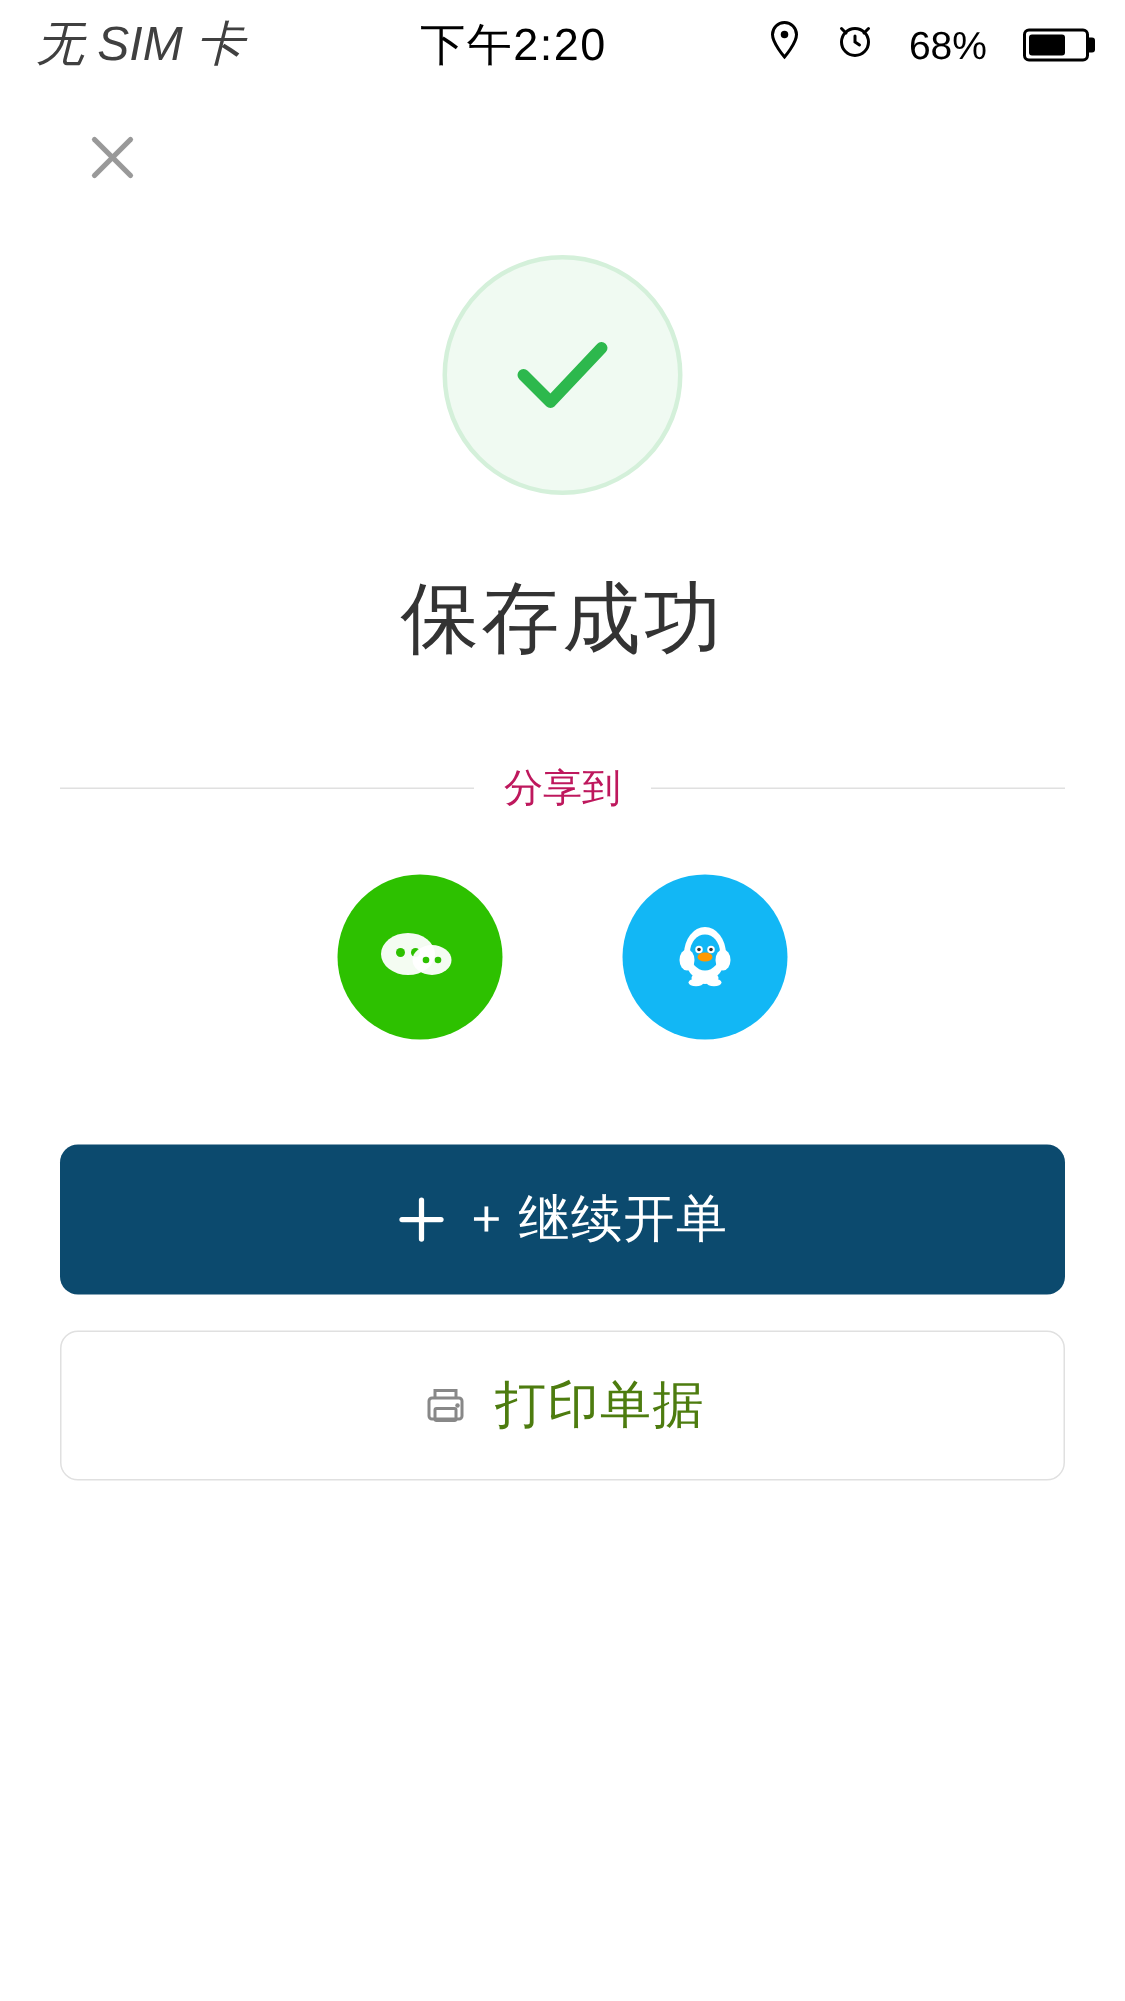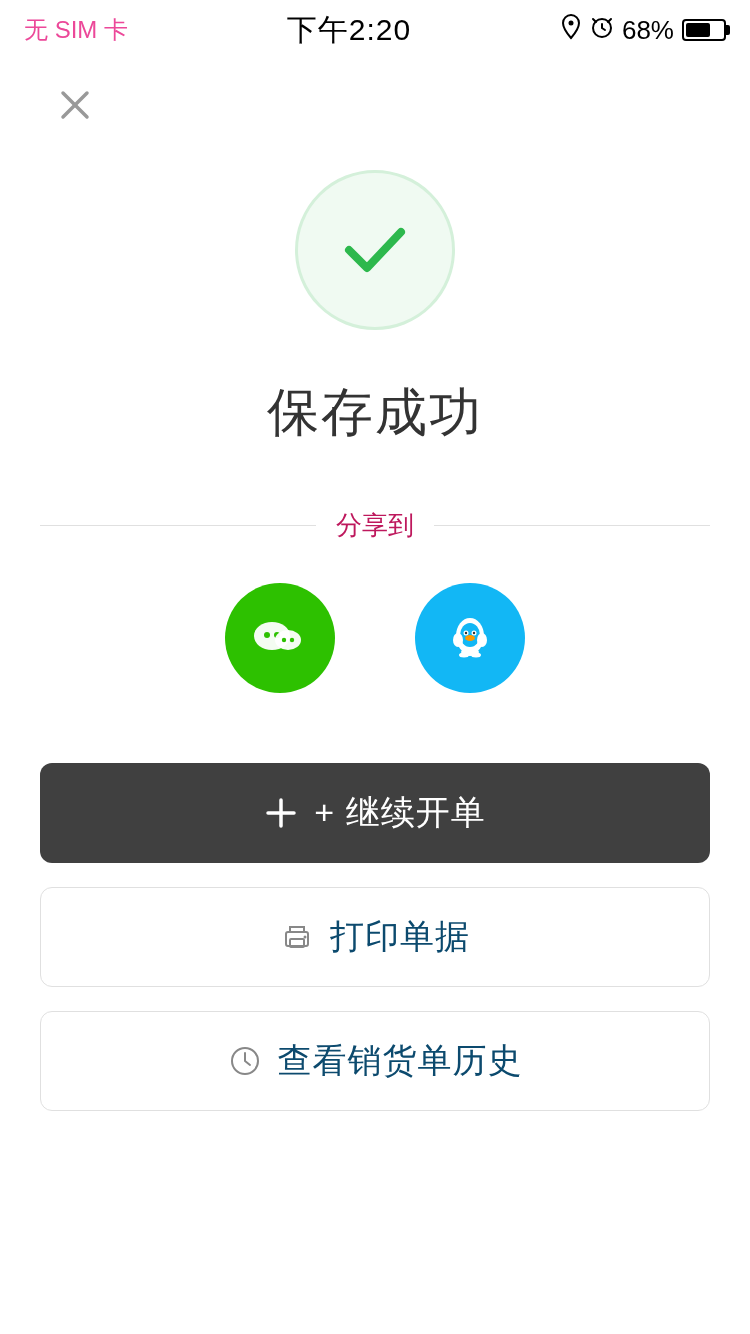--- a/index.html
+++ b/index.html
@@ -21,33 +21,34 @@
       display: flex;
       align-items: center;
       justify-content: space-between;
       padding: 0 24px;
       background: #fff;
     }
     .status-left {
       display: flex;
       align-items: center;
       gap: 10px;
-      font-size: 24px;
-      color: #ec4899;
+      font-size: 32px;
+      color: #404040;
+      font-style: italic;
     }
     .status-center {
       font-size: 30px;
       font-weight: 500;
       color: #000;
       letter-spacing: 1px;
     }
     .status-right {
       display: flex;
       align-items: center;
-      gap: 8px;
+      gap: 24px;
       font-size: 26px;
       color: #000;
     }
     .battery-icon {
       width: 44px;
       height: 22px;
       border: 2px solid #000;
       border-radius: 4px;
       position: relative;
       display: inline-flex;
@@ -194,26 +195,26 @@
       display: flex;
       align-items: center;
       justify-content: center;
       gap: 16px;
       font-size: 34px;
       cursor: pointer;
       border: none;
       letter-spacing: 1px;
     }
     .action-btn-primary {
-      background: #404040;
+      background: #0c4a6e;
       color: #fff;
     }
     .action-btn-secondary {
       background: #fff;
-      color: #0c4a6e;
+      color: #4d7c0f;
       border: 1px solid #e0e0e0;
     }
     .action-btn svg {
       width: 34px;
       height: 34px;
     }
   </style>
 </head>
 <body>
 
@@ -323,22 +324,15 @@
     <button class="action-btn action-btn-secondary">
       <svg viewBox="0 0 34 34" fill="none">
         <rect x="6" y="12" width="22" height="14" rx="2" stroke="#888" stroke-width="2" fill="none"></rect>
         <path d="M10 12V7h14v5" stroke="#888" stroke-width="2" fill="none"></path>
         <rect x="10" y="19" width="14" height="8" rx="1" stroke="#888" stroke-width="2" fill="none"></rect>
         <circle cx="25" cy="17" r="1.5" fill="#888"></circle>
       </svg>
       <span>打印单据</span>
     </button>
 
-    <button class="action-btn action-btn-secondary">
-      <svg viewBox="0 0 34 34" fill="none">
-        <circle cx="17" cy="17" r="13" stroke="#888" stroke-width="2" fill="none"></circle>
-        <path d="M17 9v8l5 4" stroke="#888" stroke-width="2" stroke-linecap="round" stroke-linejoin="round"></path>
-      </svg>
-      <span>查看销货单历史</span>
-    </button>
   </div>
 
 </div>
 
 </body></html>

